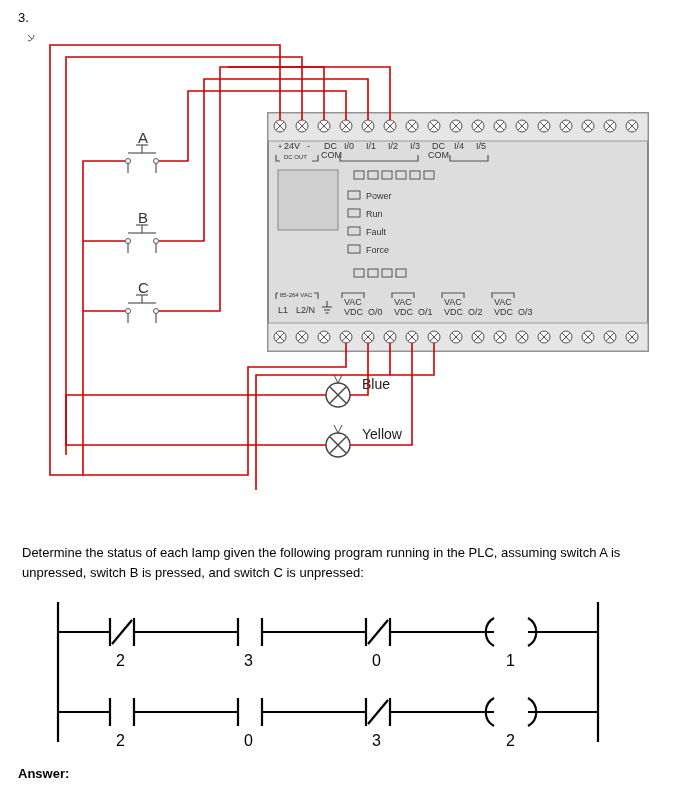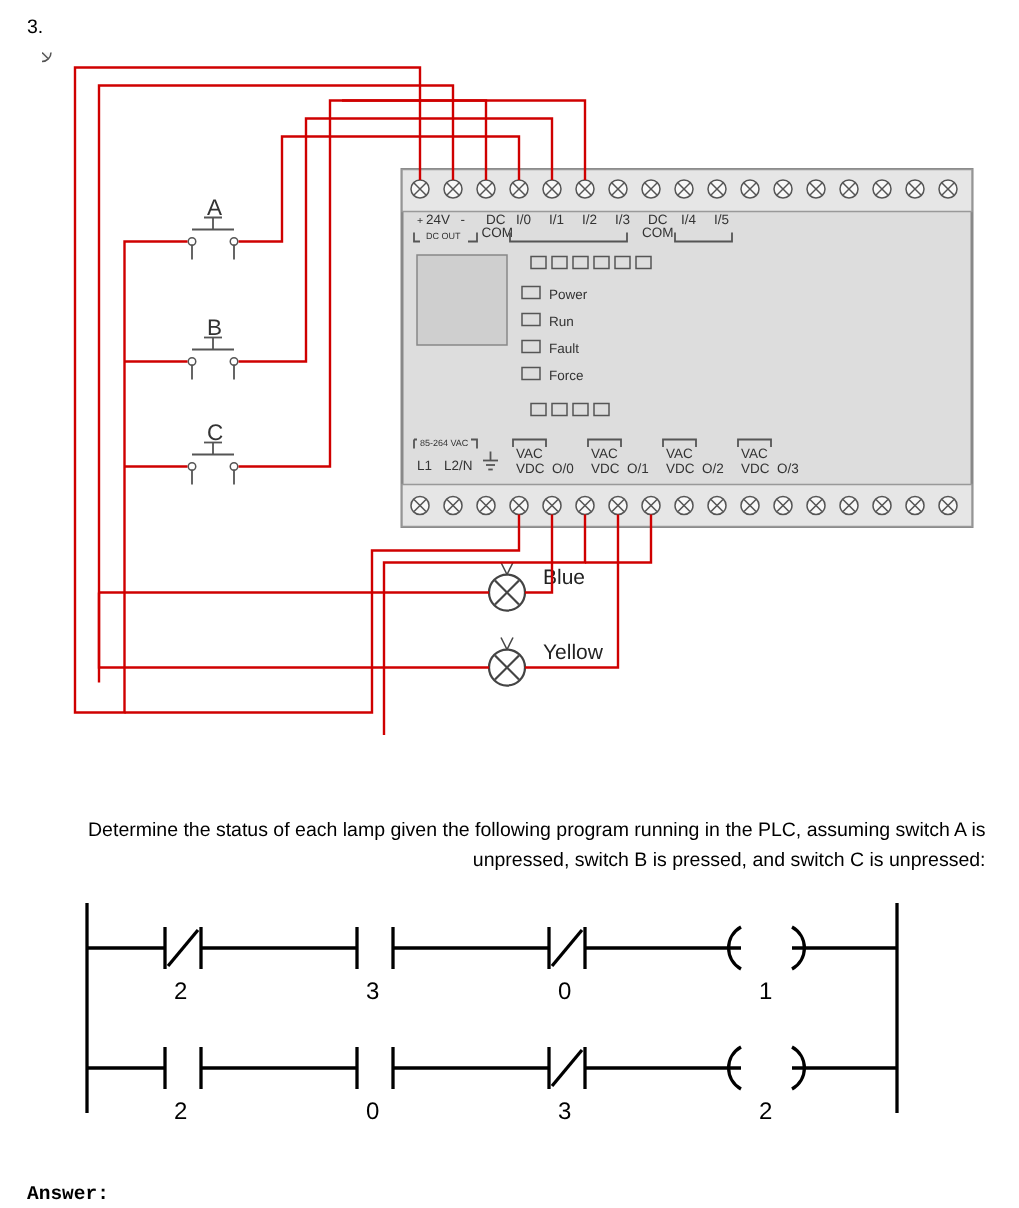--- a/index.html
+++ b/index.html
@@ -8,22 +8,22 @@
     font-size: 13px;
     color: #000;
     background: #fff;
     width: 679px;
     padding: 10px 18px;
   }
   .question-row { display: flex; gap: 8px; margin-bottom: 10px; }
   .qnum { min-width: 18px; }
   .diagram-container { margin-left: 10px; margin-bottom: 18px; }
   svg { display: block; }
-  .midtext { margin: 12px 4px 0 4px; line-height: 1.5; text-align: right; }
-  .answer { margin-top: 26px; font-weight: bold; font-family: Liberation Mono, monospace; }
+  .midtext { margin: 12px 4px 0 4px; line-height: 1.5; }
+  .answer { margin-top: 4px; font-weight: bold; }
   .wire { stroke: #cf0000; stroke-width: 1.6; fill: none; }
   .plcline { stroke: #555; stroke-width: 1.2; fill: none; }
   .plctext { font-family: Arial, sans-serif; font-size: 9px; fill: #333; }
   .plcsmall { font-family: Arial, sans-serif; font-size: 6px; fill: #333; }
   .swlabel { font-family: Arial, sans-serif; font-size: 15px; fill: #333; }
   .lamplabel { font-family: Arial, sans-serif; font-size: 14px; fill: #222; }
   .lad { stroke: #000; stroke-width: 2.2; fill: none; }
   .ladtext { font-family: Arial, sans-serif; font-size: 16px; fill: #000; }
 </style>
 </head>

